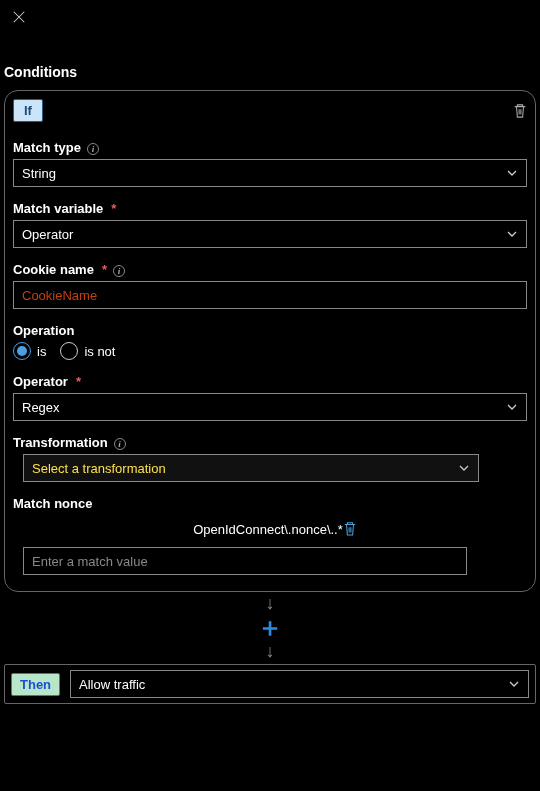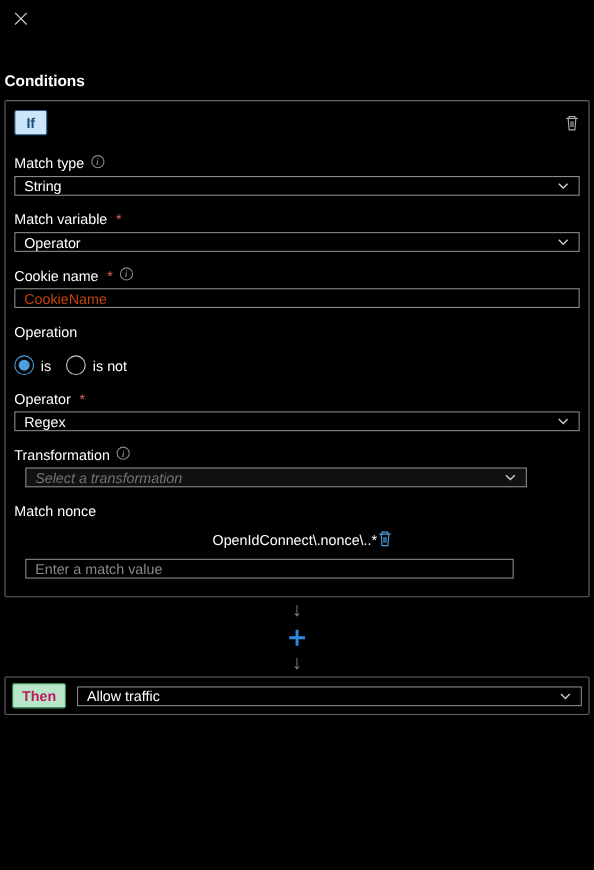--- a/index.html
+++ b/index.html
@@ -28,21 +28,21 @@
     cursor: pointer;
     padding: 2px 6px;
   }
   .section-title {
     font-size: 14px;
     font-weight: 700;
     padding: 30px 4px 6px 4px;
   }
   .conditions-box {
     border: 1px solid #666;
-    border-radius: 2px;
+    border-radius: 14px;
     margin: 4px 4px 0 4px;
     padding: 8px 8px 16px 8px;
   }
   .if-row {
     display: flex;
     justify-content: space-between;
     align-items: center;
     margin-bottom: 18px;
   }
   .if-badge {
@@ -58,22 +58,23 @@
     width: 14px;
     height: 16px;
     cursor: pointer;
   }
   .trash-icon svg { width: 100%; height: 100%; }
   .field-block { margin-bottom: 14px; }
   .field-label {
     font-size: 13px;
     margin-bottom: 4px;
     display: flex;
-    align-items: flex-start;
+    align-items: flex-end;
     gap: 6px;
+    font-weight: bold;
   }
   .req { color: #e06060; margin-left: 2px; }
   .info-icon {
     width: 12px; height: 12px;
     border: 1px solid #888;
     border-radius: 50%;
     display: inline-flex;
     align-items: center;
     justify-content: center;
     font-size: 9px;
@@ -81,31 +82,30 @@
     font-style: italic;
     font-family: Georgia, serif;
   }
   .select-box, .input-box {
     width: 100%;
     background: #000;
     border: 1px solid #888;
     color: #fff;
     font-size: 13px;
     padding: 4px 8px;
-    height: 18px;
+    height: 28px;
     position: relative;
     display: flex;
     align-items: center;
     justify-content: space-between;
     cursor: pointer;
   }
   .select-box.disabled-look {
-    color: #737373;
+    color: #fde047;
     background: #111;
-    font-style: italic;
   }
   .chevron {
     width: 12px; height: 12px;
   }
   .chevron svg { width: 100%; height: 100%; stroke: #ccc; }
   .input-box input {
     background: transparent;
     border: none;
     outline: none;
     color: #c2410c;
@@ -116,21 +116,20 @@
     display: flex;
     gap: 14px;
     align-items: center;
     margin-top: 4px;
   }
   .radio-item {
     display: flex;
     align-items: center;
     gap: 6px;
     cursor: pointer;
-    margin-top: 10px;
   }
   .radio-outer {
     width: 18px; height: 18px;
     border: 1.5px solid #4ca0e0;
     border-radius: 50%;
     display: flex;
     align-items: center;
     justify-content: center;
   }
   .radio-outer.unchecked { border-color: #ccc; }
@@ -181,21 +180,21 @@
     gap: 10px;
     align-items: center;
     margin: 4px 4px 0 4px;
     border: 1px solid #666;
     border-radius: 2px;
     padding: 5px 6px;
   }
   .then-badge {
     background: #b8e6c8;
     border: 1px solid #3a8a5a;
-    color: #be185d;
+    color: #1d4ed8;
     font-weight: 600;
     font-size: 13px;
     padding: 3px 8px;
     border-radius: 2px;
   }
   .then-select {
     flex: 1;
   }
   input::placeholder { color: #888; }
 </style>

